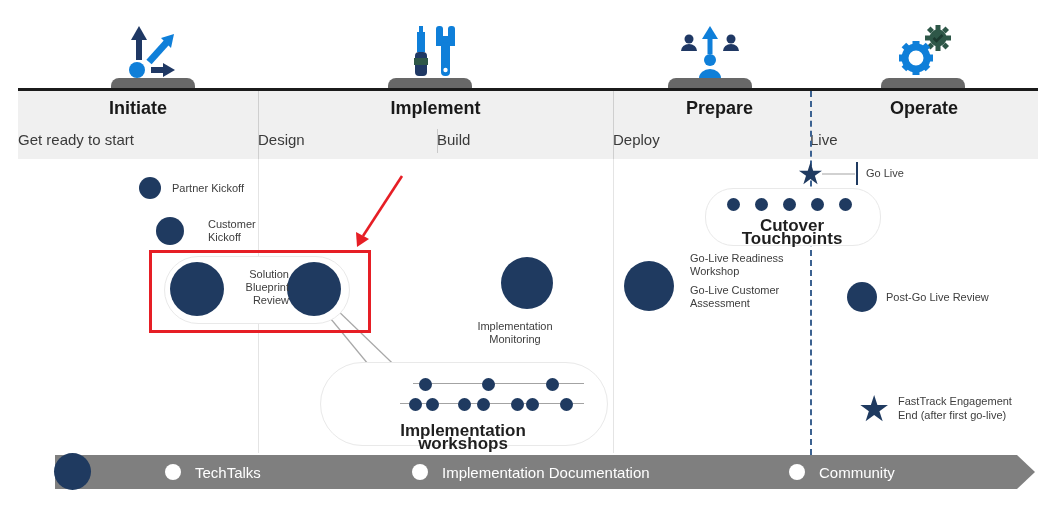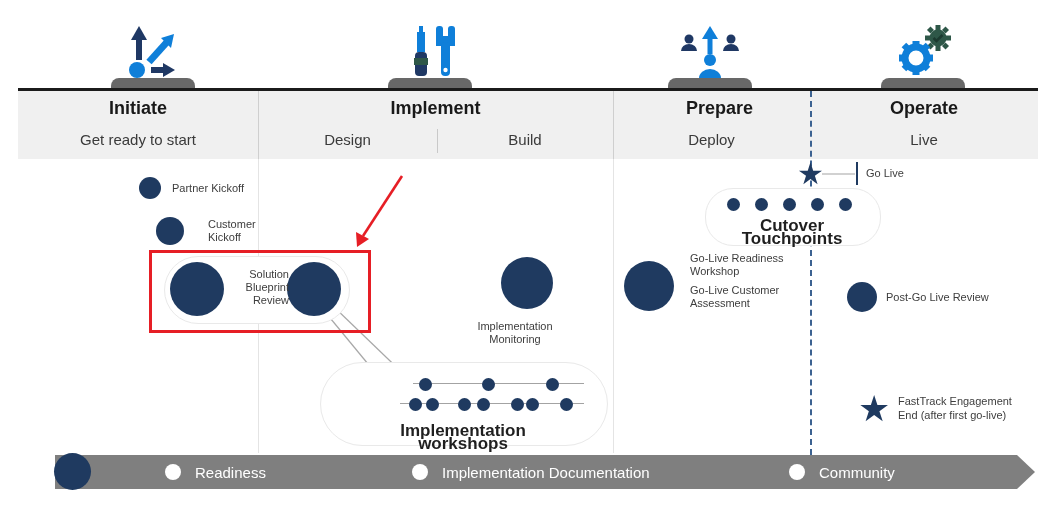--- a/index.html
+++ b/index.html
@@ -10,21 +10,21 @@
   .abs{position:absolute;}
   
   .topline{position:absolute;left:18px;top:88px;width:1020px;height:3px;background:#1b1b1b;}
   
   .platform{position:absolute;top:78px;width:84px;height:13px;background:#686868;border-radius:8px 8px 0 0;}
   .phase-icon{position:absolute;top:22px;width:64px;height:58px;}
   
   .band{position:absolute;left:18px;top:91px;width:1020px;height:68px;background:#f0f0f0;}
   .band-divider{position:absolute;top:91px;width:1px;height:68px;background:#cfcfcf;}
   .phase-title{position:absolute;top:98px;font-size:18px;font-weight:bold;color:#191919;text-align:center;}
-  .phase-sub{position:absolute;top:131px;font-size:15px;color:#3a3a3a;text-align:center;}
+  .phase-sub{position:absolute;top:131px;font-size:15px;color:#3a3a3a;}
   .sub-divider{position:absolute;top:129px;width:1px;height:24px;background:#c9c9c9;}
   
   .col-divider{position:absolute;top:159px;width:1px;height:294px;background:#e4e4e4;}
   .dashed-line{position:absolute;left:810px;top:91px;width:0;height:364px;border-left:2px dashed #3c6291;}
   
   .mcircle{position:absolute;border-radius:50%;background:#1f3a60;}
   .mlabel{position:absolute;font-size:11px;line-height:13px;color:#3d3d3d;}
   .mlabel.bold{font-weight:bold;color:#1f1f1f;font-size:17px;}
   .pill{position:absolute;background:#ffffff;border:1.5px solid #e9e9e9;}
   .hline{position:absolute;height:1px;background:#a3a3a3;}
@@ -220,21 +220,21 @@
 
   <div class="star" style="left:858px;top:391px;font-size:36px;">★</div>
   <div class="mlabel" style="left:898px;top:394px;width:128px;line-height:14px;">FastTrack Engagement End (after first go-live)</div>
 
   <div class="bbar"></div>
   <div class="bbar-arrow"></div>
   <div class="bbar-start"></div>
 
   <div class="bbar-item" style="left:165px;">
     <span class="bbar-dot"></span>
-    <span class="bbar-label">Readiness</span>
+    <span class="bbar-label">TechTalks</span>
   </div>
   <div class="bbar-item" style="left:412px;">
     <span class="bbar-dot"></span>
     <span class="bbar-label">Implementation Documentation</span>
   </div>
   <div class="bbar-item" style="left:789px;">
     <span class="bbar-dot"></span>
     <span class="bbar-label">Community</span>
   </div>
 

